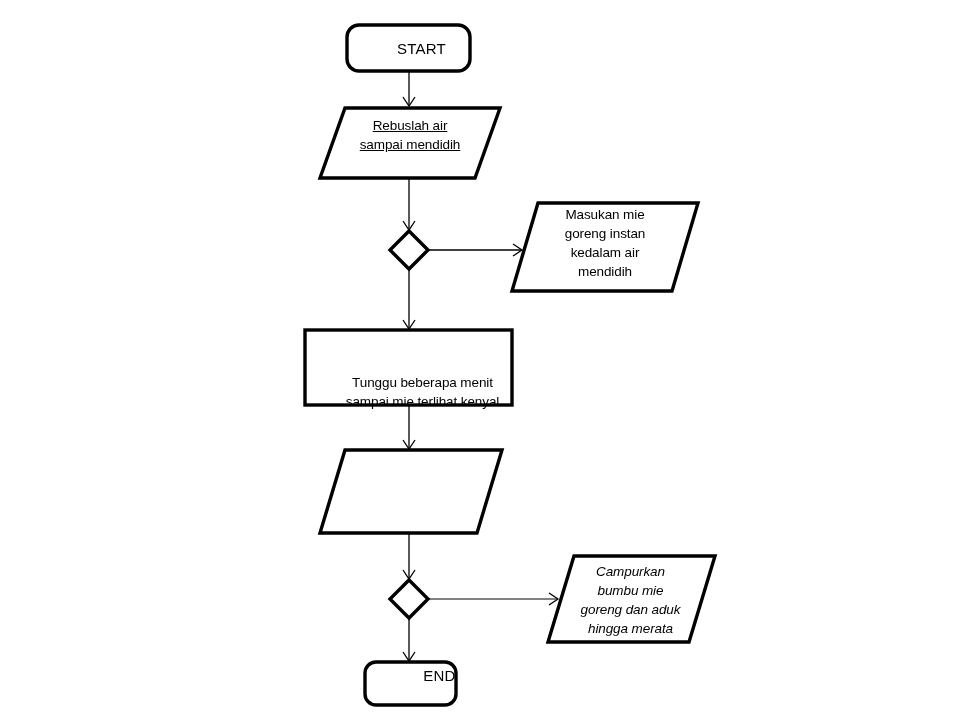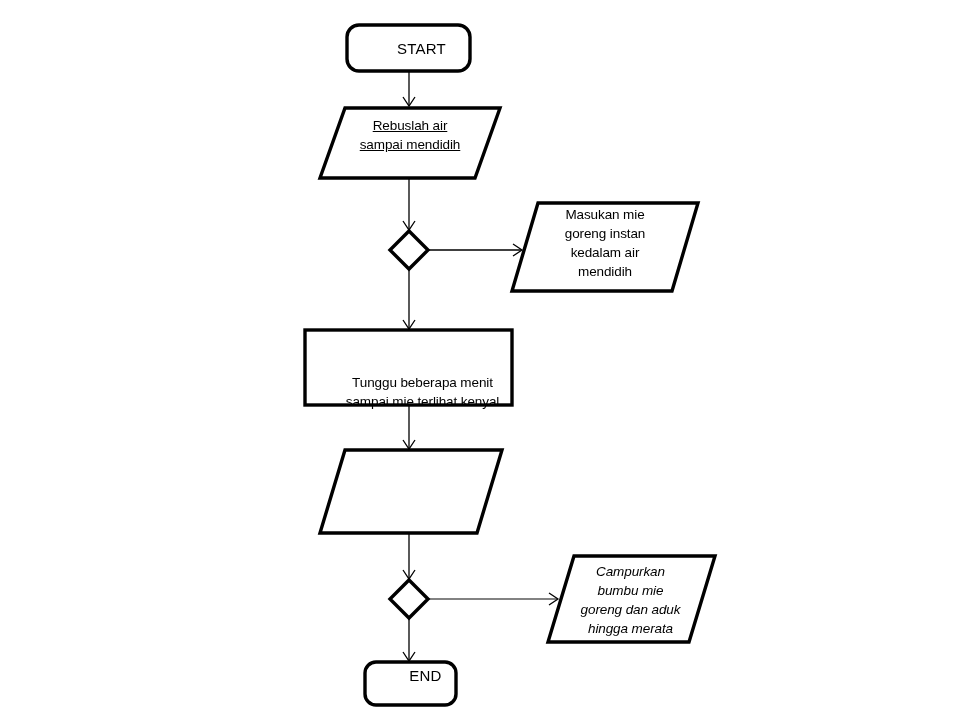--- a/index.html
+++ b/index.html
@@ -125,15 +125,15 @@
 
   <div class="node-label" style="left:305px; top:330px; width:235px; height:75px;margin-top:24px;">Tunggu beberapa menit
 sampai mie terlihat kenyal</div>
 
 
   <div class="node-label" style="left:553px; top:558px; width:155px; height:84px;font-style:italic;">Campurkan
 bumbu mie
 goreng dan aduk
 hingga merata</div>
 
-  <div class="node-label terminator-label" style="left:367px; top:662px; width:91px; height:27px;">END</div>
+  <div class="node-label terminator-label" style="left:381px; top:662px; width:91px; height:27px;">END</div>
 
 </div>
 
 </body></html>

